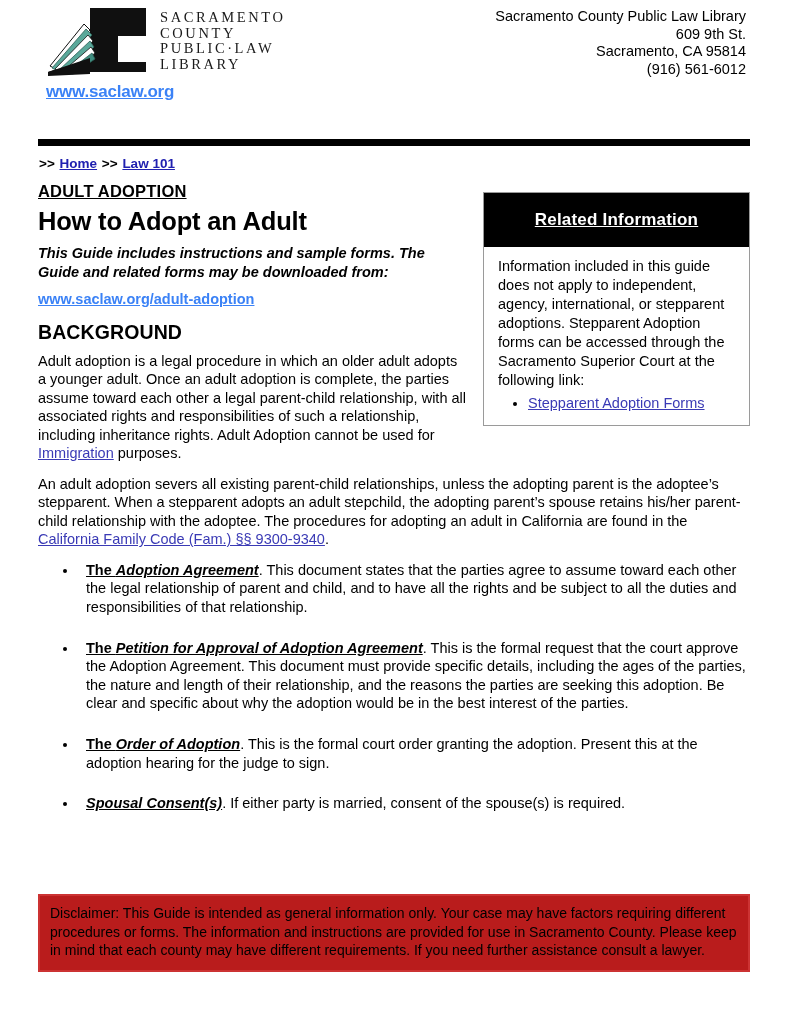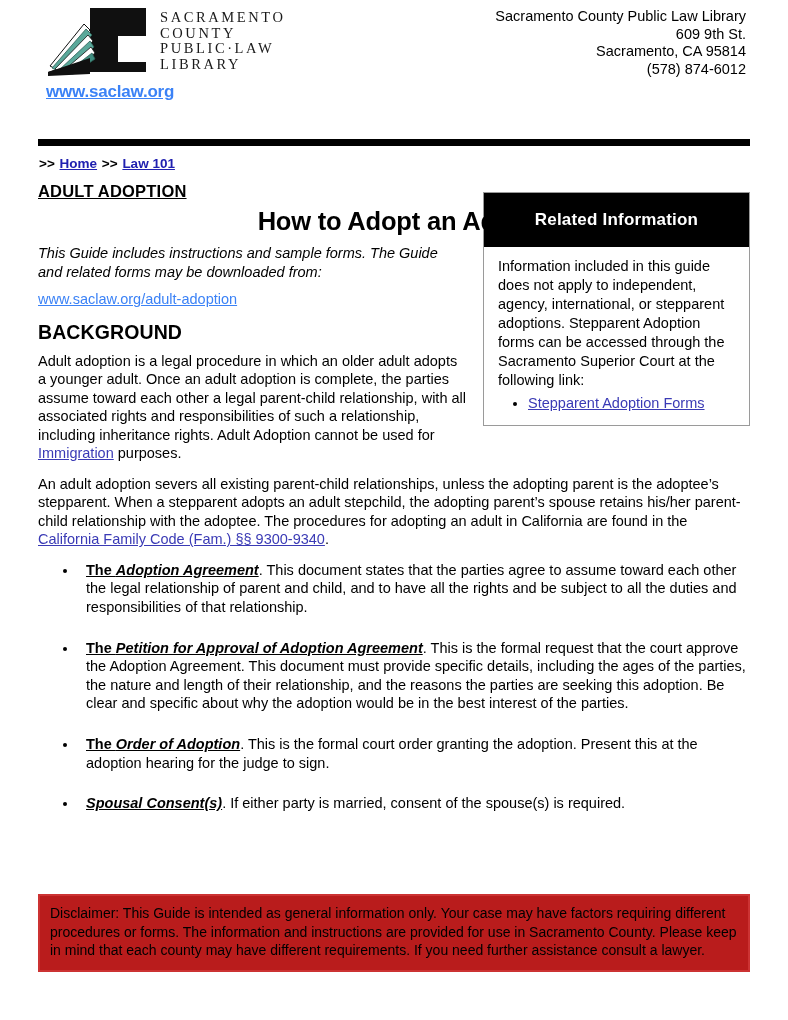--- a/index.html
+++ b/index.html
@@ -105,28 +105,28 @@
     font-weight: bold;
     text-decoration: underline;
     letter-spacing: 0.2px;
     margin: 0 0 4px 0;
   }
   h1.title {
     font-size: 25.5px;
     font-weight: bold;
     margin: 6px 4px 8px 0;
     letter-spacing: -0.2px;
-    text-align: center;
   }
   .lede {
     font-size: 14.5px;
     font-style: italic;
     line-height: 18.5px;
     margin: 0;
     width: 424px;
+    font-weight: bold;
   }
   .lede-link {
     font-style: normal;
     color: #3b82f6;
     text-decoration: underline;
     display: inline-block;
     margin-top: 9px;
   }
   h2.section {
     font-size: 19.5px;
@@ -162,20 +162,21 @@
     box-sizing: border-box;
   }
   .related-head {
     background: #000000;
     color: #ffffff;
     font-size: 17px;
     font-weight: bold;
     text-align: center;
     padding: 17px 4px 17px 4px;
     letter-spacing: 0.2px;
+    text-decoration: underline;
   }
   .related-body {
     padding: 10px 12px 10px 14px;
     font-size: 14.5px;
     line-height: 19px;
   }
   .related-body p { margin: 0; }
   .related-list {
     margin: 4px 0 2px 0;
     padding-left: 30px;
@@ -248,21 +249,21 @@
         <div>COUNTY</div>
         <div>PUBLIC·LAW</div>
         <div>LIBRARY</div>
       </div>
     </div>
 
     <div class="header-contact">
       <div class="bold">Sacramento County Public Law Library</div>
       <div>609 9th St.</div>
       <div>Sacramento, CA 95814</div>
-      <div>(578) 874-6012</div>
+      <div>(916) 561-6012</div>
     </div>
 
     <a class="site-url" href="#">www.saclaw.org</a>
   </div>
 
   <div class="rule"></div>
 
   <div class="breadcrumb">
     <span class="sep">&gt;&gt;</span>
     <a href="#">Home</a>

